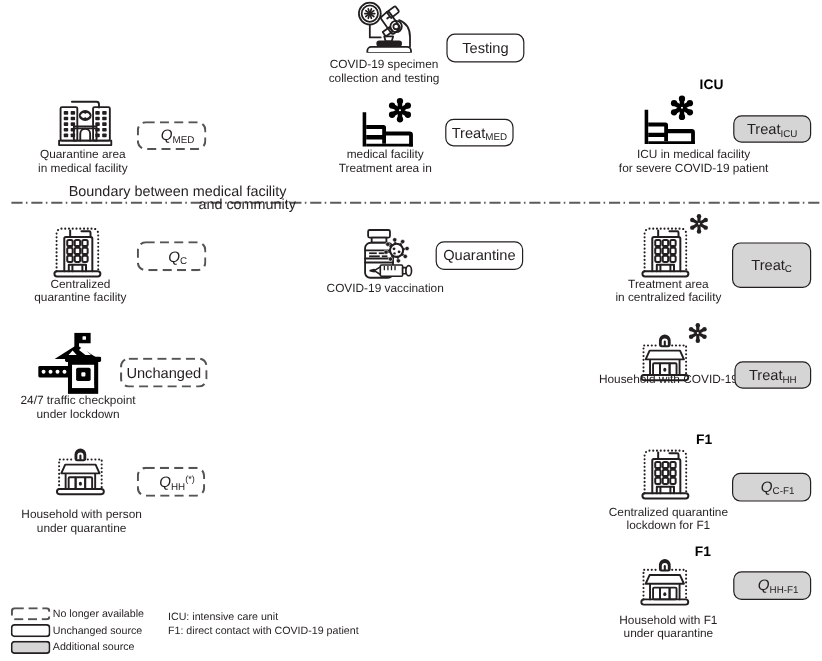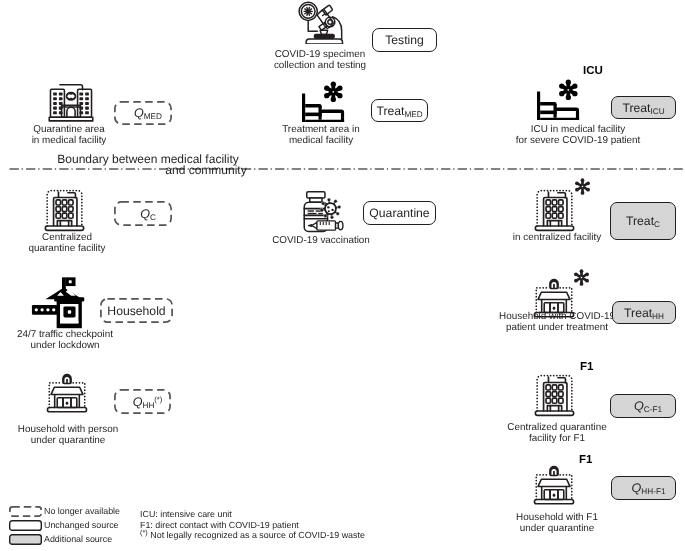--- a/index.html
+++ b/index.html
@@ -148,22 +148,22 @@
               <line x1="74" y1="-4" x2="58.41" y2="-13.00" stroke="#000" stroke-width="9.00" stroke-linecap="round"></line>
               <line x1="74" y1="-4" x2="58.41" y2="5.00" stroke="#000" stroke-width="9.00" stroke-linecap="round"></line>
               <line x1="74" y1="-4" x2="74.00" y2="14.00" stroke="#000" stroke-width="9.00" stroke-linecap="round"></line>
               <line x1="74" y1="-4" x2="89.59" y2="5.00" stroke="#000" stroke-width="9.00" stroke-linecap="round"></line>
               <line x1="74" y1="-4" x2="89.59" y2="-13.00" stroke="#000" stroke-width="9.00" stroke-linecap="round"></line>
             </g>
             <circle cx="74" cy="-4" r="2.07" fill="#fff"></circle>
           </g>
 </svg></div>
 <div class="cap" style="left:211px;top:124px;width:220px">
+        <div class="capline">medical facility</div>
         <div class="capline">Treatment area in</div>
-        <div class="capline">medical facility</div>
       </div>
 <div class="tagbox tag-solid" style="left:371px;top:99px;width:57px;height:23px">
         <span class="tagtxt"><span class="tagmain">Treat</span><span class="sub">MED</span></span>
       </div>
 </div>
 <div class="node">
 <div class="iconwrap" style="left:537px;top:75px"><svg class="ic" viewBox="0 -39 104 107" width="44" height="45.3">
  <g fill="#000">
   <path d="M0 0 h7.5 v78 h-7.5z"></path>
   <path d="M7.5 25 h34 a5 5 0 0 1 5 5 v3 h-39z"></path>
@@ -316,20 +316,21 @@
   <circle cx="32" cy="8" r="7"></circle>
             <circle cx="32" cy="56" r="7"></circle>
   <circle cx="11" cy="20" r="7"></circle>
             <circle cx="53" cy="44" r="7"></circle>
   <circle cx="11" cy="44" r="7"></circle>
             <circle cx="53" cy="20" r="7"></circle>
  </g>
  <circle cx="32" cy="32" r="3.1" fill="#fff"></circle>
 </svg></div>
 <div class="cap" style="left:447px;top:232px;width:220px">
+        <div class="capline">Treatment area</div>
         <div class="capline">in centralized facility</div>
       </div>
 <div class="tagbox tag-fill" style="left:610px;top:202px;width:66px;height:38px">
         <span class="tagtxt"><span class="tagmain">Treat</span><span class="sub">C</span></span>
       </div>
 </div>
 <div class="node">
 <div class="iconwrap" style="left:30px;top:277px"><svg class="ic" viewBox="0 0 128 108" width="62" height="53">
  <g fill="#000">
   <rect x="74" y="0" width="20" height="18"></rect>
@@ -358,21 +359,21 @@
           </g>
 </svg></div>
 <div class="cap" style="left:-45px;top:329px;width:220px">
         <div class="capline">24/7 traffic checkpoint</div>
         <div class="capline">under lockdown</div>
       </div>
 <div class="tagbox tag-dashed" style="left:100px;top:298px;width:73px;height:25px">
         <svg class="dashframe" width="73" height="25" viewBox="0 0 73 25">
           <rect x="0.9" y="0.9" width="71.2" height="23.2" rx="6.5" fill="none" stroke="#545454" stroke-width="1.7" stroke-dasharray="7.5 4.4"></rect>
         </svg>
-        <span class="tagtxt"><span class="tagmain">Household</span></span>
+        <span class="tagtxt"><span class="tagmain">Unchanged</span></span>
       </div>
 </div>
 <div class="node">
 <div class="iconwrap" style="left:531px;top:277px"><svg class="ic" viewBox="0 0 118 116" width="46" height="42">
  <path d="M10 98 V30 h32 M76 30 h32 V98" fill="none" stroke="#231f20" stroke-width="4.8" stroke-linecap="round" stroke-dasharray="0.1 8.6"></path>
  <g fill="#231f20">
   <path d="M59 5 a13.5 13.5 0 0 1 13.5 13.5 v10 a5.5 5.5 0 0 1 -5.5 5.5 h-16 a5.5 5.5 0 0 1 -5.5 -5.5 v-10 a13.5 13.5 0 0 1 13.5 -13.5z"></path>
  </g>
  <g fill="#fff">
   <path d="M59 14 a7 7 0 0 1 7 7 v8.5 h-4.6 v-8.5 a2.4 2.4 0 0 0 -4.8 0 v8.5 h-4.6 v-8.5 a7 7 0 0 1 7 -7z"></path>
@@ -396,21 +397,20 @@
             <circle cx="32" cy="56" r="7"></circle>
   <circle cx="11" cy="20" r="7"></circle>
             <circle cx="53" cy="44" r="7"></circle>
   <circle cx="11" cy="44" r="7"></circle>
             <circle cx="53" cy="20" r="7"></circle>
  </g>
  <circle cx="32" cy="32" r="3.1" fill="#fff"></circle>
 </svg></div>
 <div class="cap" style="left:447px;top:311px;width:220px">
         <div class="capline">Household with COVID-19</div>
-        <div class="capline">patient under treatment</div>
       </div>
 <div class="tagbox tag-fill" style="left:612px;top:301px;width:64px;height:23px">
         <span class="tagtxt"><span class="tagmain">Treat</span><span class="sub">HH</span></span>
       </div>
 </div>
 <div class="node">
 <div class="iconwrap" style="left:44px;top:372px"><svg class="ic" viewBox="0 0 118 116" width="46" height="42">
  <path d="M10 98 V30 h32 M76 30 h32 V98" fill="none" stroke="#231f20" stroke-width="4.8" stroke-linecap="round" stroke-dasharray="0.1 8.6"></path>
  <g fill="#231f20">
   <path d="M59 5 a13.5 13.5 0 0 1 13.5 13.5 v10 a5.5 5.5 0 0 1 -5.5 5.5 h-16 a5.5 5.5 0 0 1 -5.5 -5.5 v-10 a13.5 13.5 0 0 1 13.5 -13.5z"></path>
@@ -456,21 +456,21 @@
             <rect x="51.1" y="54.5" width="12" height="13.5" rx="3.4"></rect>
             <rect x="67.7" y="54.5" width="12" height="13.5" rx="3.4"></rect>
             <rect x="34.5" y="72.0" width="12" height="13.5" rx="3.4"></rect>
             <rect x="51.1" y="72.0" width="12" height="13.5" rx="3.4"></rect>
             <rect x="67.7" y="72.0" width="12" height="13.5" rx="3.4"></rect>
  </g>
 </svg></div>
 <div class="marker" style="left:580px;top:361px">F1</div>
 <div class="cap" style="left:447px;top:422px;width:220px">
         <div class="capline">Centralized quarantine</div>
-        <div class="capline">facility for F1</div>
+        <div class="capline">lockdown for F1</div>
       </div>
 <div class="tagbox tag-fill qtag" style="left:610px;top:394px;width:66px;height:24px">
         <span class="tagtxt"><span class="tagmain ital">Q</span><span class="sub">C-F1</span></span>
       </div>
 </div>
 <div class="node">
 <div class="iconwrap" style="left:531px;top:464px"><svg class="ic" viewBox="0 0 118 116" width="46" height="42">
  <path d="M10 98 V30 h32 M76 30 h32 V98" fill="none" stroke="#231f20" stroke-width="4.8" stroke-linecap="round" stroke-dasharray="0.1 8.6"></path>
  <g fill="#231f20">
   <path d="M59 5 a13.5 13.5 0 0 1 13.5 13.5 v10 a5.5 5.5 0 0 1 -5.5 5.5 h-16 a5.5 5.5 0 0 1 -5.5 -5.5 v-10 a13.5 13.5 0 0 1 13.5 -13.5z"></path>
@@ -515,16 +515,15 @@
   <div class="lgtxt" style="left:44px;top:520px">Unchanged source</div>
   <svg class="lgbox" style="left:9px;top:534px" width="33" height="11" viewBox="0 0 33 11">
     <rect x="0.7" y="0.7" width="31.6" height="9.6" rx="2.4" fill="#d5d5d5" stroke="#231f20" stroke-width="1.4"></rect>
   </svg>
   <div class="lgtxt" style="left:44px;top:534px">Additional source</div>
 </div>
 
 <div class="notes" style="left:140px;top:510px">
   <div class="nline">ICU: intensive care unit</div>
   <div class="nline">F1: direct contact with COVID-19 patient</div>
-  <div class="nline"><span class="nmark">(*)</span> <span>Not legally recognized as a source of COVID-19 waste</span></div>
 </div>
 
 </div>
 
 </body></html>

